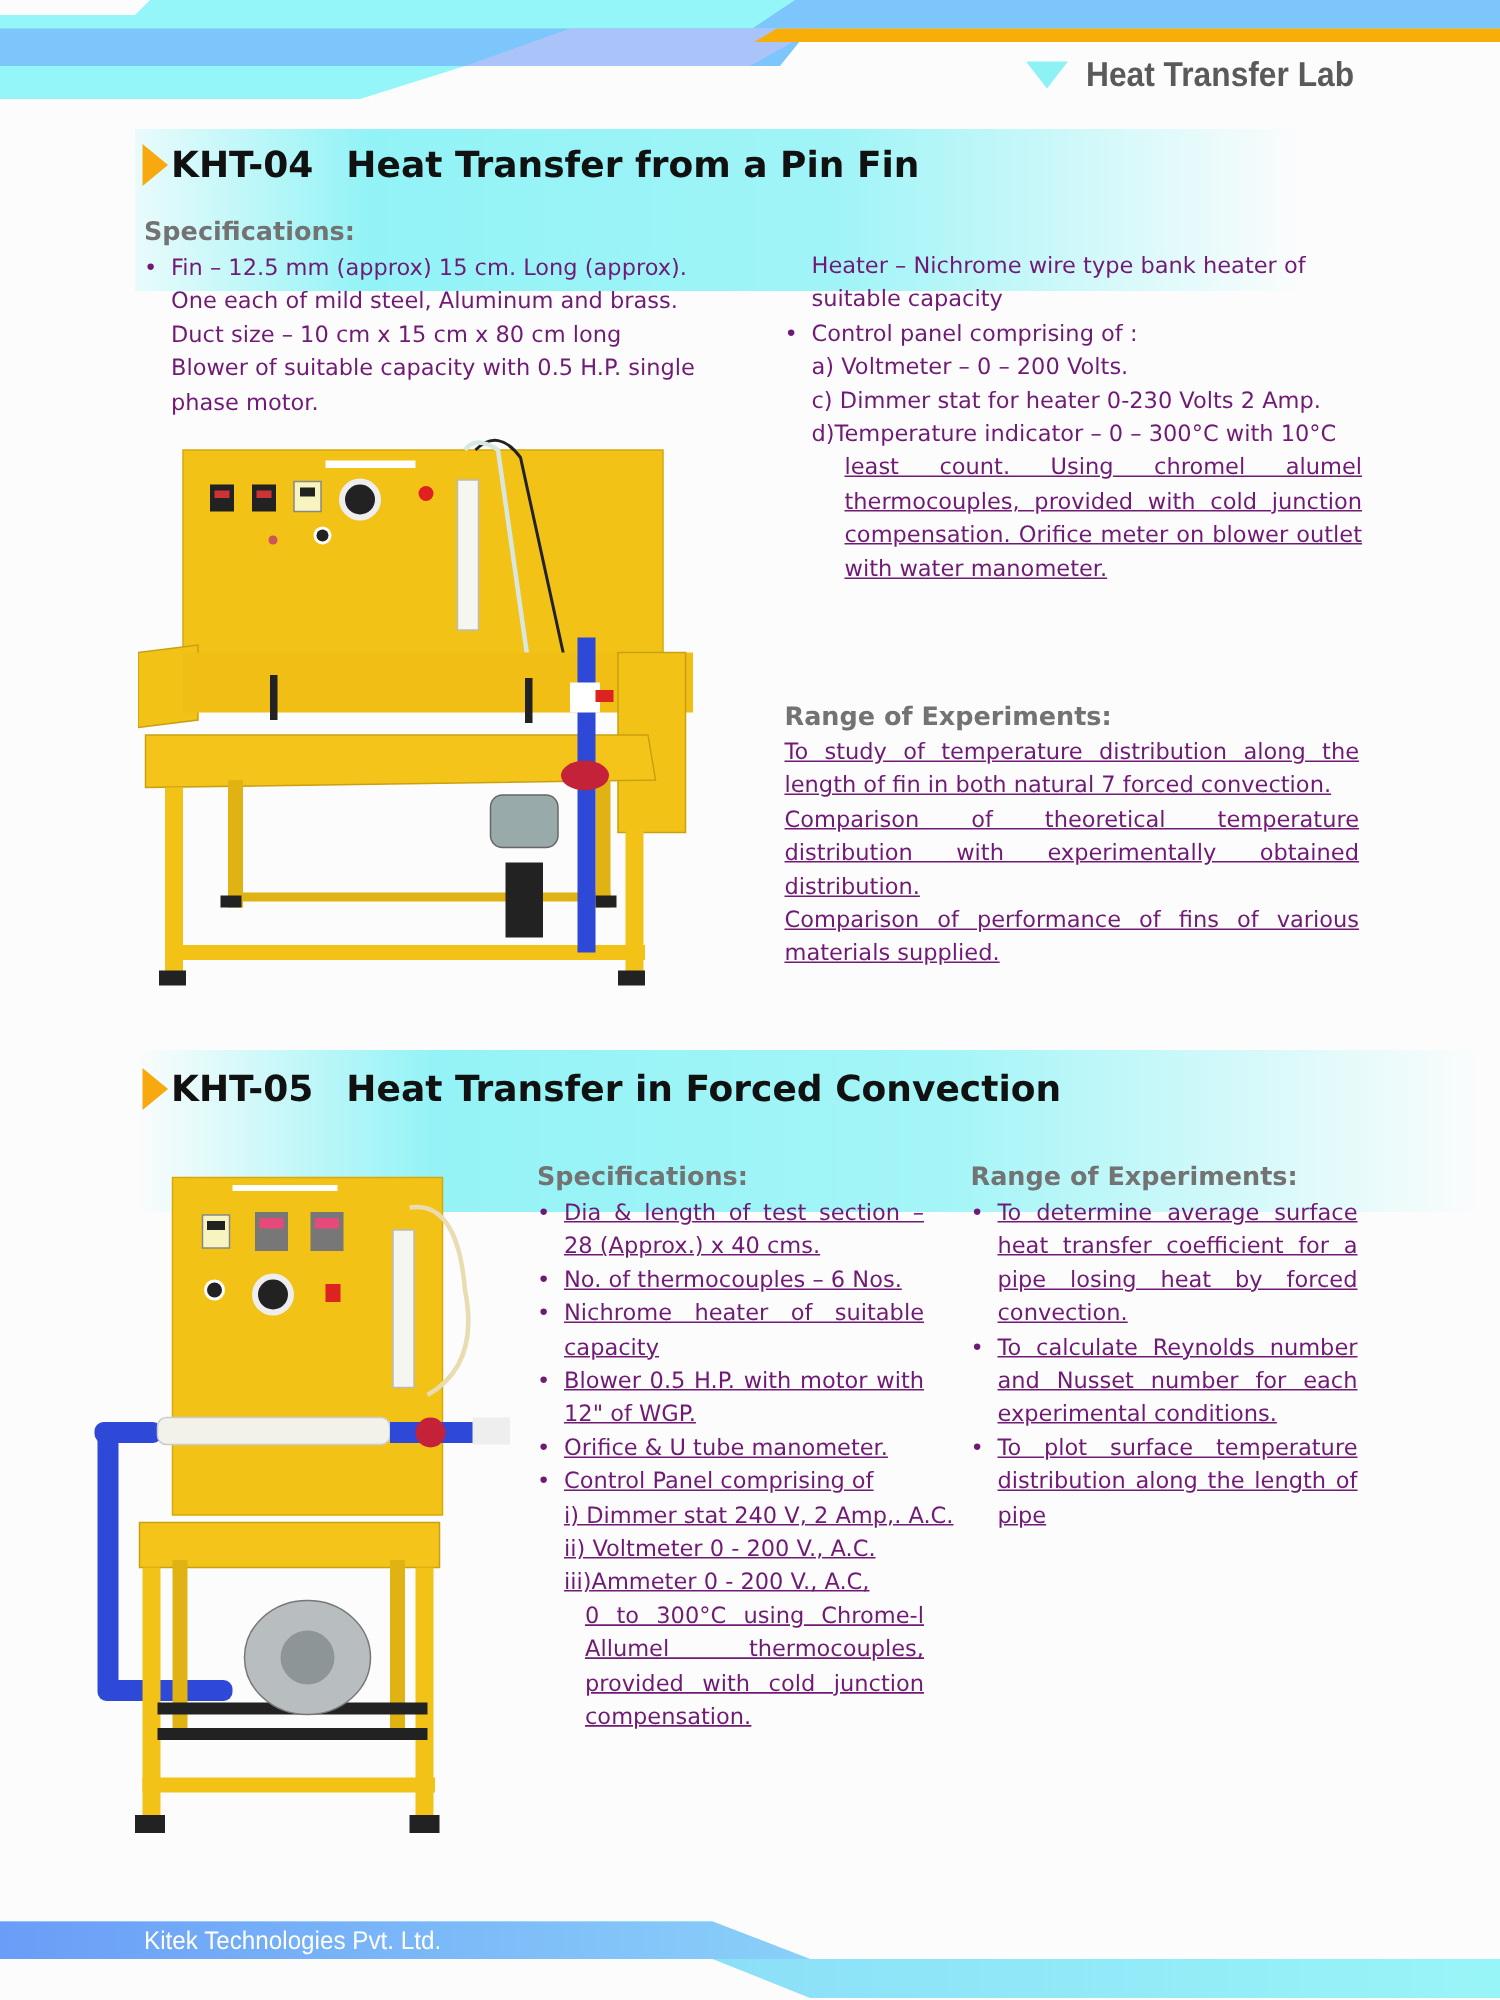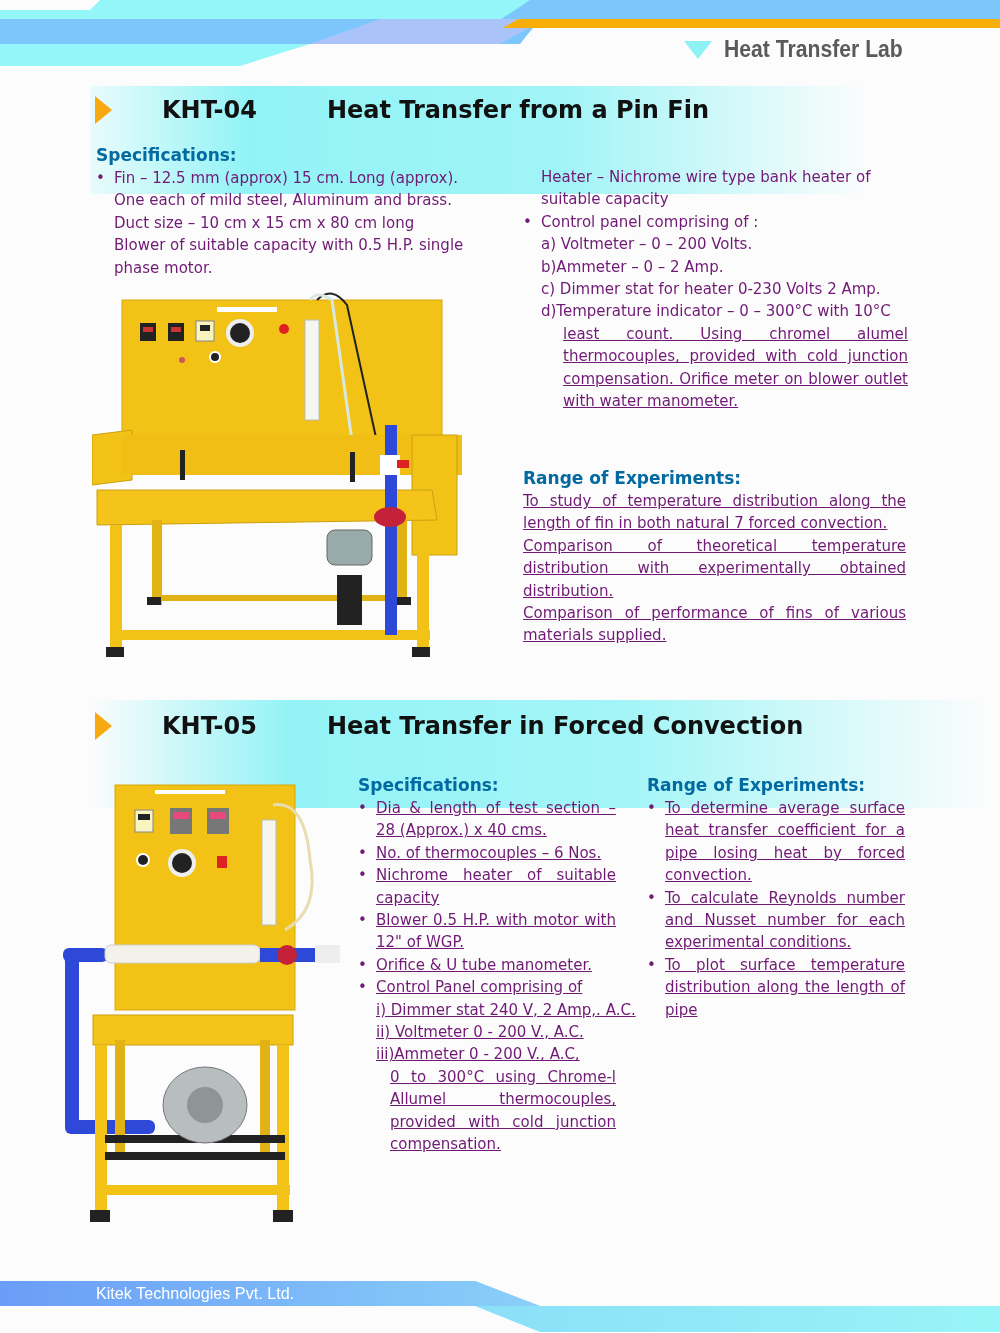--- a/index.html
+++ b/index.html
@@ -6,25 +6,25 @@
   body { width:1000px; height:1333px; position:relative; background:#fcfcfc; overflow:hidden;
          font-family:"DejaVu Sans", sans-serif; color:#1a1a1a; }
   .abs { position:absolute; }
   
   .band { position:absolute; }
   .brand { position:absolute; top:36px; left:684px; display:flex; align-items:center; gap:12px; }
   .brand-tri { width:0; height:0; border-left:14px solid transparent; border-right:14px solid transparent; border-top:18px solid #8ef2f5; }
   .brand-text { font-family:"Liberation Sans", sans-serif; font-weight:bold; font-size:23px; color:#5a5a5a; letter-spacing:0px; transform:scaleX(0.92); transform-origin:left; }
   
   .heading-bg { position:absolute; height:55px; background:linear-gradient(90deg, rgba(140,245,248,0.0) 0%, #8cf3f6 20%, #9af4f7 70%, rgba(240,254,254,0) 100%); }
-  .heading { position:absolute; display:flex; align-items:center;gap:48px; }
+  .heading { position:absolute; display:flex; align-items:center; }
   .arrow { width:0; height:0; border-top:14px solid transparent; border-bottom:14px solid transparent; border-left:17px solid #f7a90f; margin-right:2px; }
   .heading .code, .heading .title { font-family:"DejaVu Sans", sans-serif; font-weight:bold; font-size:24px; color:#111; }
   .heading .title { margin-left:22px; }
-  .h3 { font-weight:bold; font-size:17px; color:#0369a1; margin:0; }
+  .h3 { font-weight:bold; font-size:17px; color:#737373; margin:0; }
   .txt { font-size:15px; line-height:22.4px; color:#701a75; }
   ul.b { list-style:none; margin:0; padding:0; }
   ul.b li { position:relative; padding-left:18px; }
   ul.b li.bul::before { content:"•"; position:absolute; left:0; top:0; }
   .just { text-align:justify;text-decoration:underline; }
   
   .photo { position:absolute; }
   
   .footer-text { position:absolute; left:96px; top:1284px; font-family:"Liberation Sans", sans-serif; font-size:17px; color:#fff; transform:scaleX(0.95); transform-origin:left; }
 </style>
@@ -65,21 +65,20 @@
     <li>Duct size – 10 cm x 15 cm x 80 cm long</li>
     <li>Blower of suitable capacity with 0.5 H.P. single phase motor.</li>
   </ul>
 </div>
 
 <div class="abs txt" style="left:523px;top:166px;width:385px;">
   <ul class="b">
     <li>Heater – Nichrome wire type bank heater of suitable capacity</li>
     <li class="bul">Control panel comprising of  :</li>
     <li>a)  Voltmeter – 0 – 200 Volts.</li>
-    <li>b)Ammeter – 0 – 2 Amp.</li>
     <li>c)  Dimmer stat for heater 0-230 Volts 2 Amp.</li>
     <li>d)Temperature indicator – 0 – 300°C with 10°C</li>
     <li class="just" style="padding-left:40px;">least count. Using chromel alumel thermocouples, provided with cold junction compensation. Orifice meter on blower outlet with water manometer.</li>
   </ul>
 </div>
 
 <div class="abs" style="left:523px;top:468px;width:383px;">
   <p class="h3">Range of Experiments:</p>
   <div class="txt just" style="margin-top:2px;">
     <div>To study of temperature distribution along the length of fin in both natural 7 forced convection.</div>

